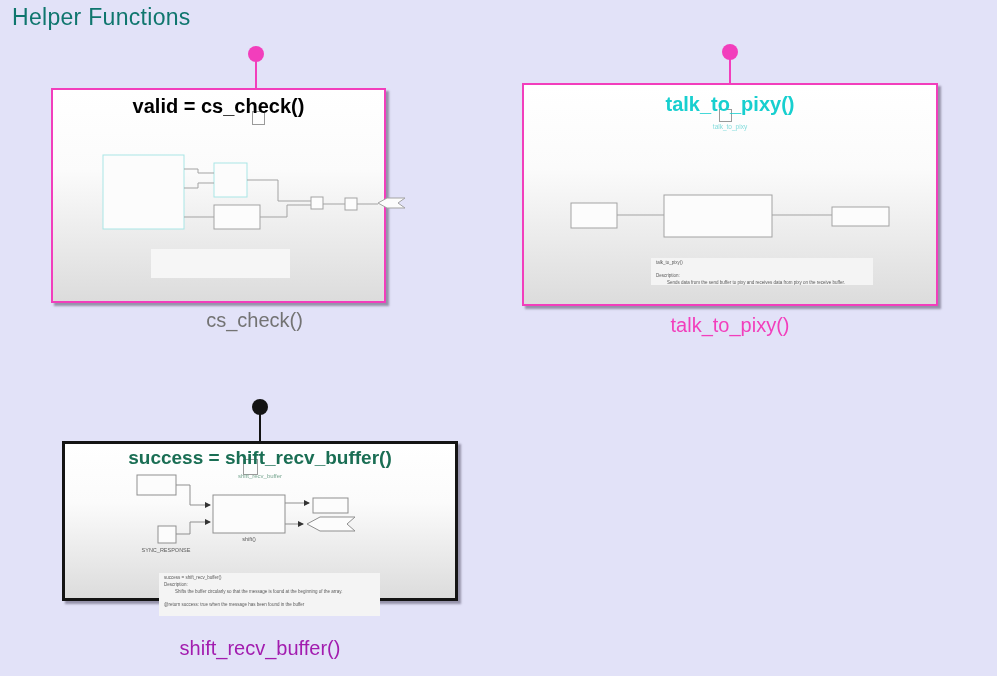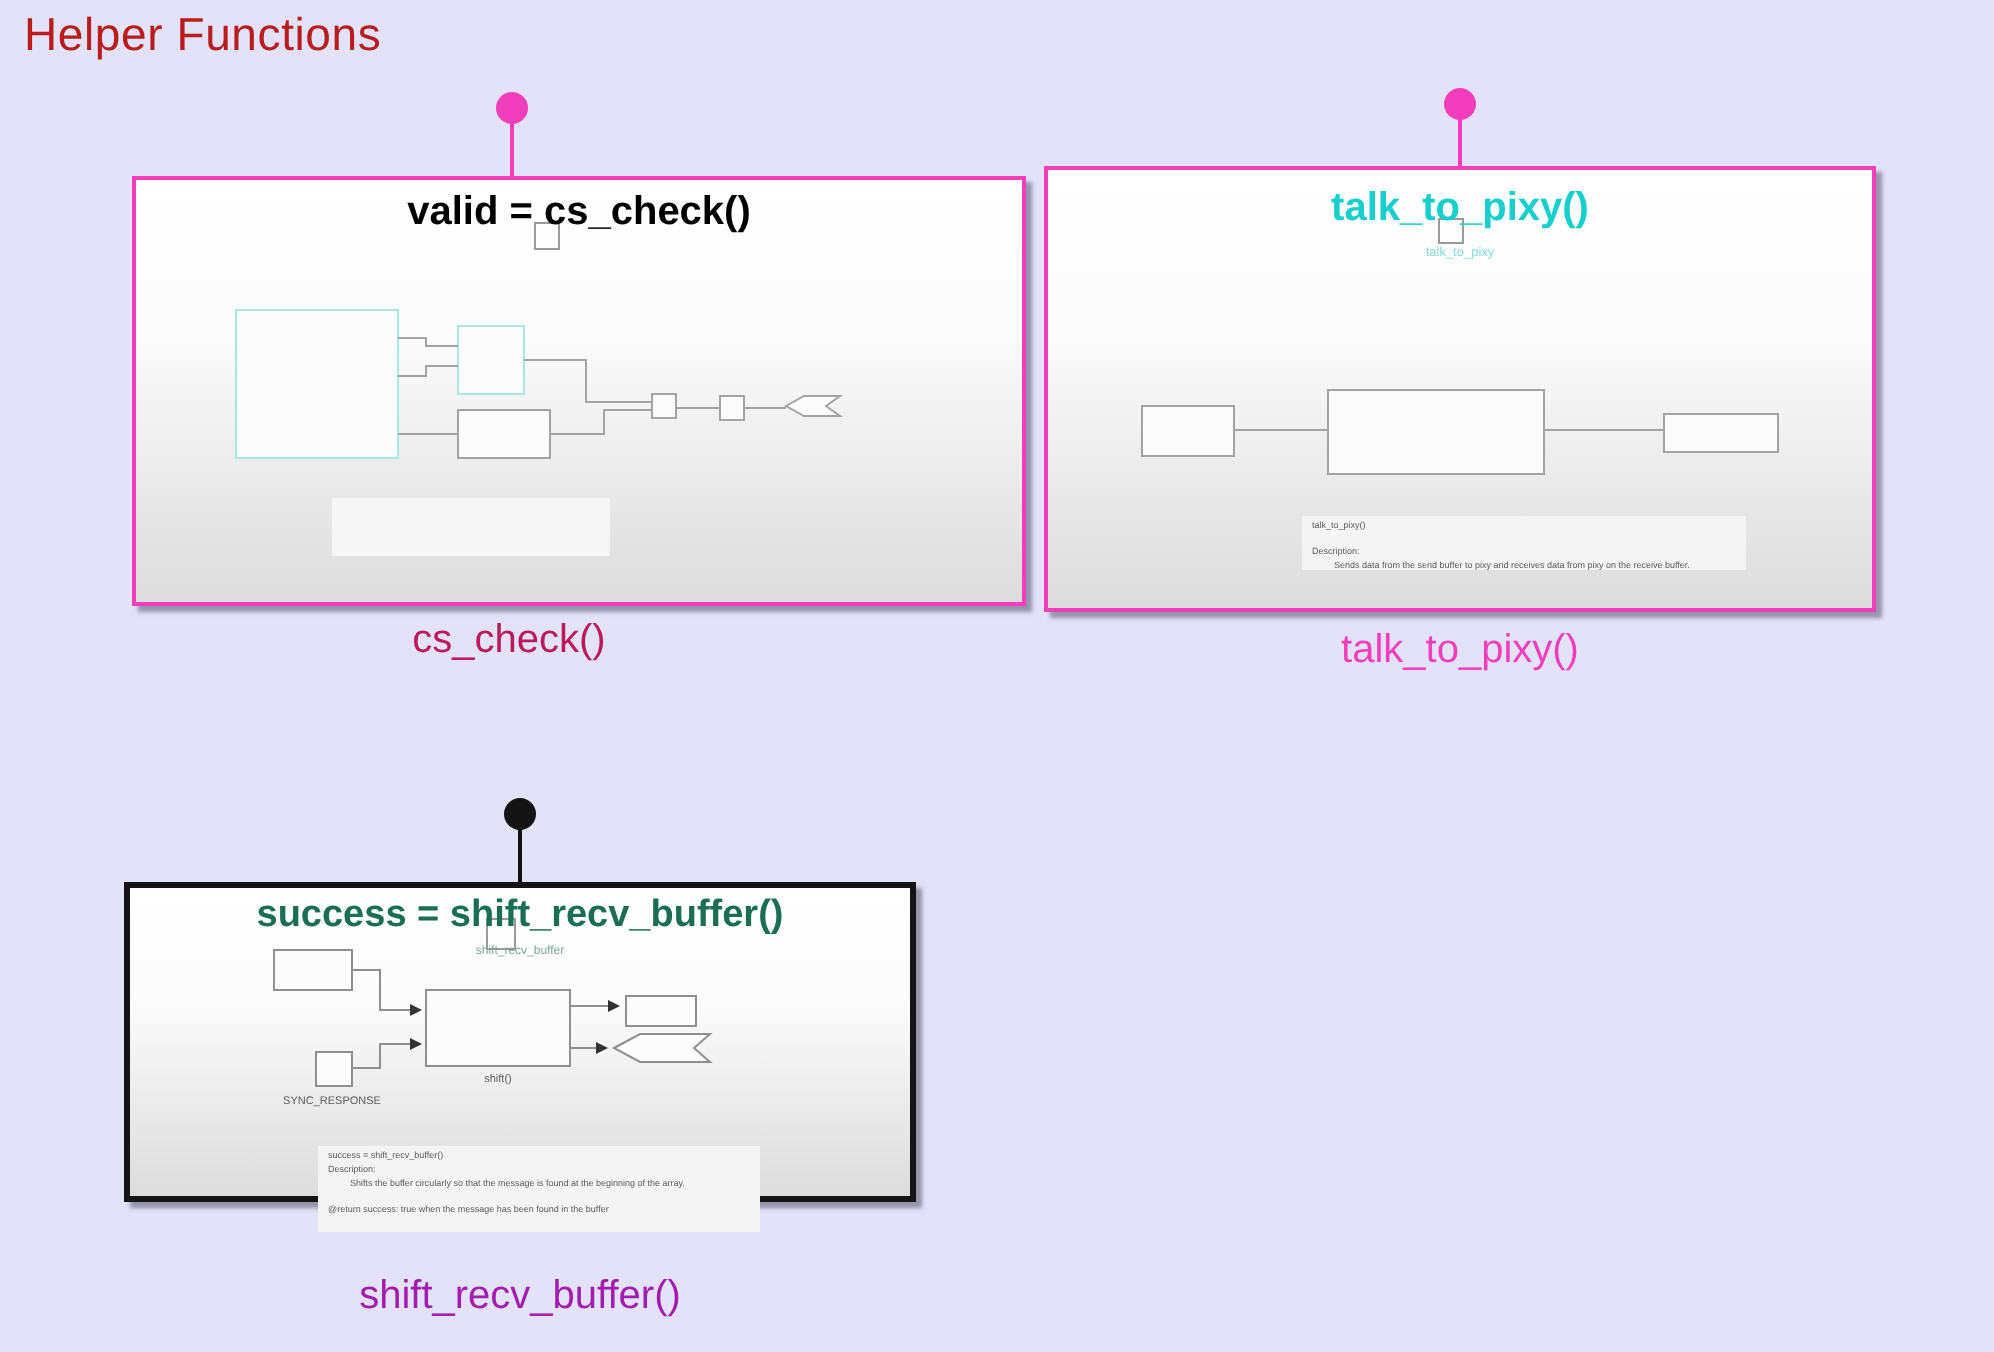--- a/index.html
+++ b/index.html
@@ -3,21 +3,21 @@
 <meta charset="utf-8">
 <style>
   html,body{margin:0;padding:0;}
   body{
     width:997px;height:676px;position:relative;overflow:hidden;
     background:#e2e2f8;
     font-family:"Liberation Sans",sans-serif;
   }
   .canvas-title{
     position:absolute;left:12px;top:4px;
-    font-size:23px;color:#b91c1c;letter-spacing:.3px;
+    font-size:23px;color:#0f766e;letter-spacing:.3px;
   }
   .block{
     position:absolute;box-sizing:border-box;
     background:linear-gradient(180deg,#ffffff 0%,#fbfbfb 38%,#dcdcdc 100%);
   }
   .block.pink{border:2px solid #f23ebc;box-shadow:3px 3px 2px rgba(85,80,105,.55);}
   .block.blackb{border:3px solid #141414;box-shadow:3px 3px 2px rgba(85,80,105,.55);}
   .block-title{
     position:absolute;left:0;right:0;text-align:center;
     font-weight:bold;font-size:20px;white-space:nowrap;z-index:2;
@@ -38,21 +38,21 @@
   svg text{font-family:"Liberation Sans",sans-serif;fill:#5a5a5a;}
 </style>
 </head>
 <body>
 
 <div class="canvas-title">Helper Functions</div>
 
 <div class="pin-stem" style="left:255px;top:61px;height:27px;background:#f23ebc;"></div>
 <div class="pin-dot" style="left:248px;top:46px;background:#f23ebc;"></div>
 
-<div class="block pink" style="left:66px;top:88px;width:447px;height:215px;">
+<div class="block pink" style="left:51px;top:88px;width:335px;height:215px;">
   <div class="badge" style="left:199px;top:21px;width:11px;height:12px;"></div>
   <div class="block-title" style="top:5px;color:#000000;">valid = cs_check()</div>
 
   <svg class="diagram-svg" width="403" height="211" viewBox="0 0 403 211">
     <g fill="#fcfcfc" stroke-width="1">
       <rect x="50" y="65" width="81" height="74" stroke="#a9e6e6"></rect>
       <rect x="161" y="73" width="33" height="34" stroke="#a9e6e6"></rect>
       <rect x="161" y="115" width="46" height="24" stroke="#a3a3a3"></rect>
       <rect x="258" y="107" width="12" height="12" stroke="#a3a3a3"></rect>
       <rect x="292" y="108" width="12" height="12" stroke="#a3a3a3"></rect>
@@ -63,21 +63,21 @@
       <path d="M131,98 h14 v-5 h16"></path>
       <path d="M131,127 h30"></path>
       <path d="M194,90 H225 V111 H258"></path>
       <path d="M207,127 H234 V115 H258"></path>
       <path d="M270,114 H292"></path>
       <path d="M304,114 H325"></path>
     </g>
     <rect x="98" y="159" width="139" height="29" fill="#f6f6f6" stroke="none"></rect>
   </svg>
 </div>
-<div class="caption" style="left:51px;top:309px;width:407px;color:#be185d;">cs_check()</div>
+<div class="caption" style="left:51px;top:309px;width:407px;color:#737373;">cs_check()</div>
 
 <div class="pin-stem" style="left:729px;top:59px;height:24px;background:#f23ebc;"></div>
 <div class="pin-dot" style="left:722px;top:44px;background:#f23ebc;"></div>
 
 <div class="block pink" style="left:522px;top:83px;width:416px;height:223px;">
   <div class="badge" style="left:195px;top:24px;width:11px;height:11px;"></div>
   <div class="block-title" style="top:8px;color:#17cfcf;">talk_to_pixy()</div>
   <div class="sublabel" style="top:38px;color:#82dcdc;">talk_to_pixy</div>
 
   <svg class="diagram-svg" width="412" height="219" viewBox="0 0 412 219">

